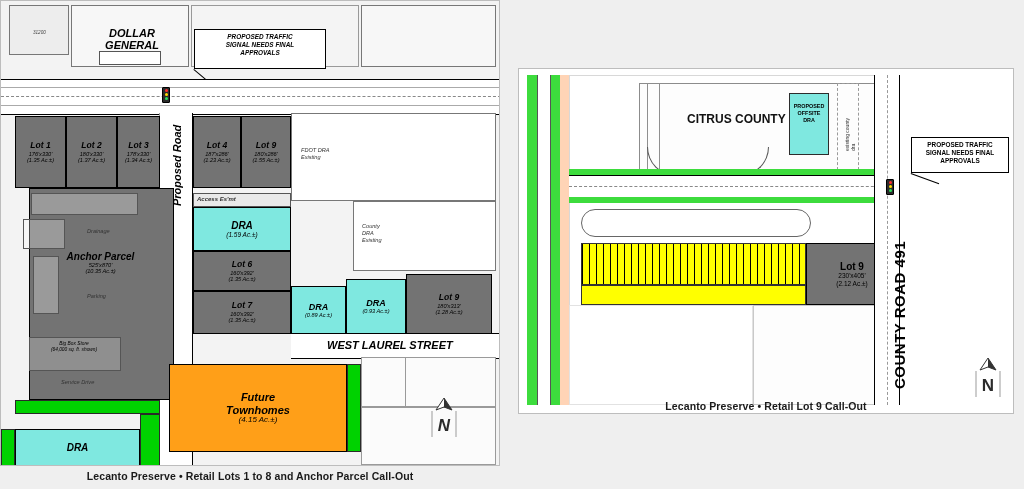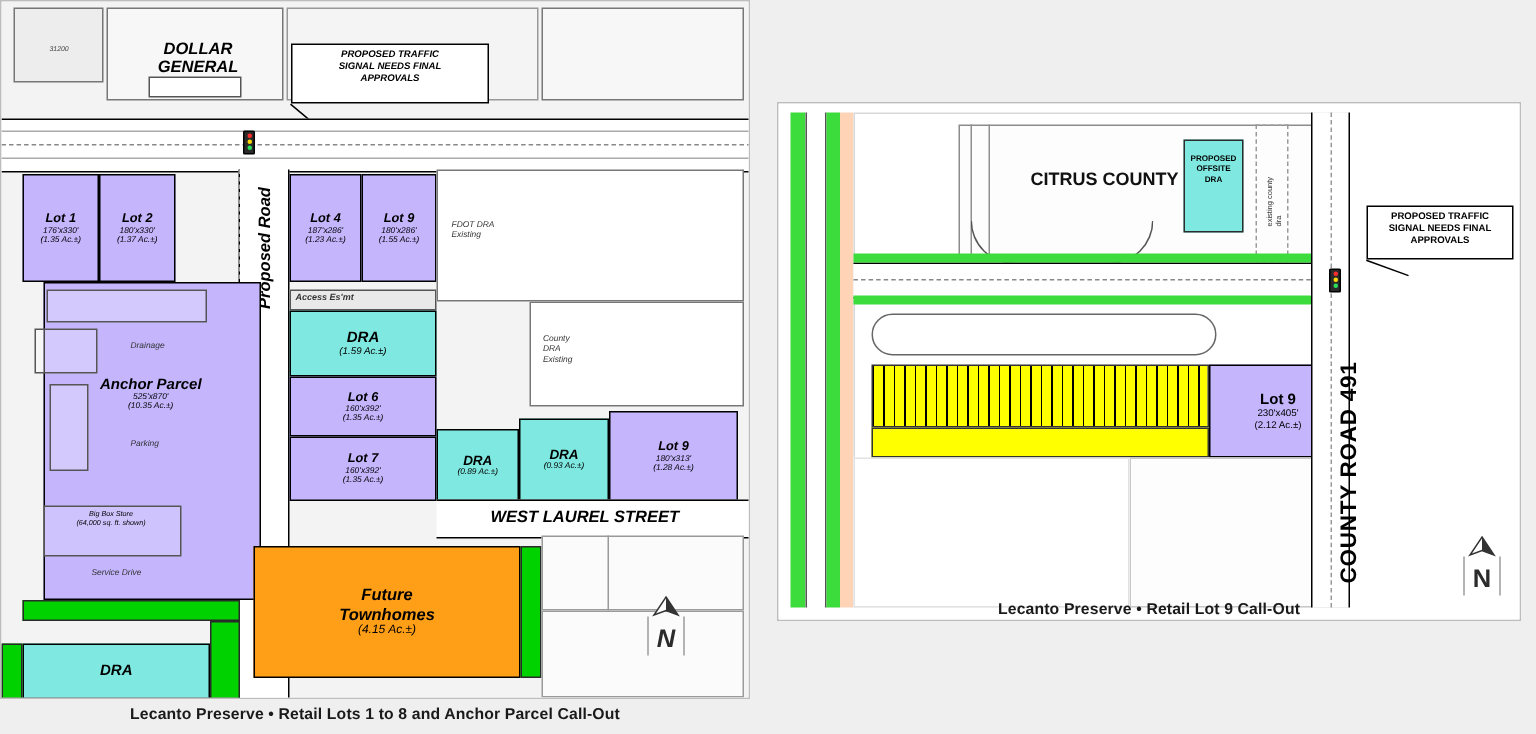--- a/index.html
+++ b/index.html
@@ -58,21 +58,21 @@
     flex-direction: column;
     align-items: center;
     justify-content: center;
     text-align: center;
     line-height: 1.12;
     overflow: hidden;
   }
   .parcel .t1 { font-size: 8.5px; font-weight: bold; color: #000; }
   .parcel .t2 { font-size: 5.6px; color: #000; }
   .parcel .t3 { font-size: 5.6px; color: #000; }
-  .red   { background: #c4b5fd; }
+  .red   { background: #737373; }
   .cyan  { background: #7fe8e0; }
   .orange{ background: #ff9f18; }
   .yellow{ background: #ffff00; }
   .green { background: #00d200; }
   .white { background: #ffffff; }
   .ltgrey{ background: #f3f3f3; }
 
   .roadband {
     position: absolute;
     background: #ffffff;
@@ -201,20 +201,25 @@
 
     <div class="parcel red" style="left:14px;top:115px;width:51px;height:72px;">
       <div class="t1">Lot 1</div>
       <div class="t2">176'x330'</div>
       <div class="t3">(1.35 Ac.±)</div>
     </div>
     <div class="parcel red" style="left:65px;top:115px;width:51px;height:72px;">
       <div class="t1">Lot 2</div>
       <div class="t2">180'x330'</div>
       <div class="t3">(1.37 Ac.±)</div>
+    </div>
+    <div class="parcel red" style="left:116px;top:115px;width:43px;height:72px;">
+      <div class="t1">Lot 3</div>
+      <div class="t2">178'x330'</div>
+      <div class="t3">(1.34 Ac.±)</div>
     </div>
 
     <div class="parcel red" style="left:192px;top:115px;width:48px;height:72px;">
       <div class="t1">Lot 4</div>
       <div class="t2">187'x286'</div>
       <div class="t3">(1.23 Ac.±)</div>
     </div>
     <div class="parcel red" style="left:240px;top:115px;width:50px;height:72px;">
       <div class="t1">Lot 9</div>
       <div class="t2">180'x286'</div>

